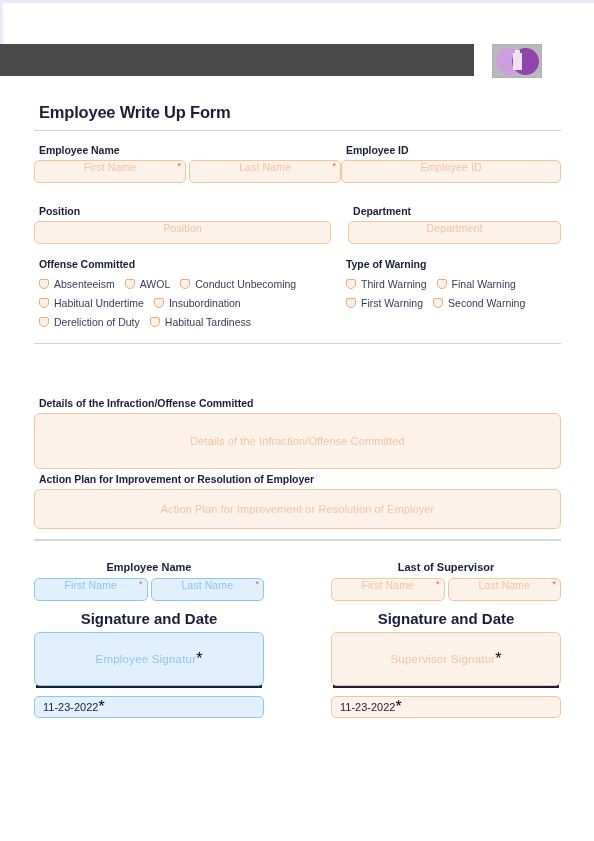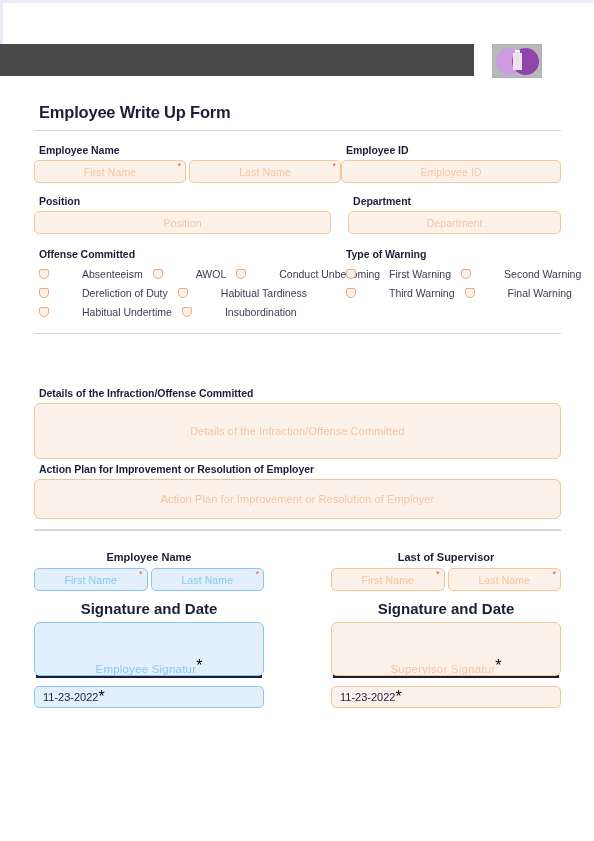--- a/index.html
+++ b/index.html
@@ -126,21 +126,21 @@
 
   
   .inp {
     position: relative;
     box-sizing: border-box;
     height: 23px;
     border: 1px solid #f4c49b;
     border-radius: 5px;
     background: #fdf2e9;
     display: flex;
-    align-items: center;
+    align-items: flex-start;
     justify-content: center;
   }
   .inp .ph {
     font-size: 10.5px;
     color: #f6c3a0;
     letter-spacing: 0.1px;
   }
   .inp .star {
     position: absolute;
     top: 1px;
@@ -174,21 +174,20 @@
     display: flex;
     align-items: center;
     height: 19px;
     flex-wrap: nowrap;
   }
   .cb-item {
     display: flex;
     align-items: center;
     margin-right: 10px;
     white-space: nowrap;
-    gap: 28px;
   }
   .cb-box {
     width: 10px;
     height: 10px;
     box-sizing: border-box;
     border: 1.4px solid #f0a878;
     border-radius: 2px 2px 5px 5px;
     background: #fdf2e9;
     margin-right: 5px;
     flex: 0 0 auto;
@@ -232,21 +231,21 @@
     font-weight: bold;
     color: #1d1d3b;
     margin: 9px 0 5px 0;
   }
   .sig-pad {
     position: relative;
     box-sizing: border-box;
     height: 54px;
     border-radius: 6px;
     display: flex;
-    align-items: flex-end;
+    align-items: center;
     justify-content: center;
   }
   .sig-underline {
     height: 3px;
     background: #1d1d3b;
     margin: -1px 2px 0 2px;
   }
   .date-inp {
     position: relative;
     box-sizing: border-box;
@@ -318,21 +317,21 @@
           </div>
         </div>
         <div class="col-right">
           <div class="field-label">Employee ID</div>
           <div class="inp">
             <span class="ph">Employee ID</span>
           </div>
         </div>
       </div>
 
-      <div class="row" style="margin-top:12px;gap:17px;">
+      <div class="row" style="margin-top:22px;gap:17px;">
         <div class="col-left">
           <div class="field-label">Position</div>
           <div class="inp">
             <span class="ph">Position</span>
           </div>
         </div>
         <div class="col-right">
           <div class="field-label">Department</div>
           <div class="inp">
             <span class="ph">Department</span>
@@ -354,61 +353,61 @@
                 <span class="cb-label">AWOL</span>
               </div>
               <div class="cb-item">
                 <span class="cb-box"></span>
                 <span class="cb-label">Conduct Unbecoming</span>
               </div>
             </div>
             <div class="cb-line">
               <div class="cb-item">
                 <span class="cb-box"></span>
+                <span class="cb-label">Habitual Undertime</span>
+              </div>
+              <div class="cb-item">
+                <span class="cb-box"></span>
+                <span class="cb-label">Insubordination</span>
+              </div>
+            </div>
+            <div class="cb-line">
+              <div class="cb-item">
+                <span class="cb-box"></span>
                 <span class="cb-label">Dereliction of Duty</span>
               </div>
               <div class="cb-item">
                 <span class="cb-box"></span>
                 <span class="cb-label">Habitual Tardiness</span>
-              </div>
-            </div>
-            <div class="cb-line">
-              <div class="cb-item">
-                <span class="cb-box"></span>
-                <span class="cb-label">Habitual Undertime</span>
-              </div>
-              <div class="cb-item">
-                <span class="cb-box"></span>
-                <span class="cb-label">Insubordination</span>
               </div>
             </div>
           </div>
         </div>
 
         <div class="col-right">
           <div class="field-label">Type of Warning</div>
           <div class="cb-group">
             <div class="cb-line">
               <div class="cb-item">
                 <span class="cb-box"></span>
+                <span class="cb-label">Third Warning</span>
+              </div>
+              <div class="cb-item">
+                <span class="cb-box"></span>
+                <span class="cb-label">Final Warning</span>
+              </div>
+            </div>
+            <div class="cb-line">
+              <div class="cb-item">
+                <span class="cb-box"></span>
                 <span class="cb-label">First Warning</span>
               </div>
               <div class="cb-item">
                 <span class="cb-box"></span>
                 <span class="cb-label">Second Warning</span>
-              </div>
-            </div>
-            <div class="cb-line">
-              <div class="cb-item">
-                <span class="cb-box"></span>
-                <span class="cb-label">Third Warning</span>
-              </div>
-              <div class="cb-item">
-                <span class="cb-box"></span>
-                <span class="cb-label">Final Warning</span>
               </div>
             </div>
           </div>
         </div>
       </div>
 
       <div class="rule" style="margin-top:12px;"></div>
 
       <div style="margin-top:53px;">
         <div class="field-label">Details of the Infraction/Offense Committed</div>

